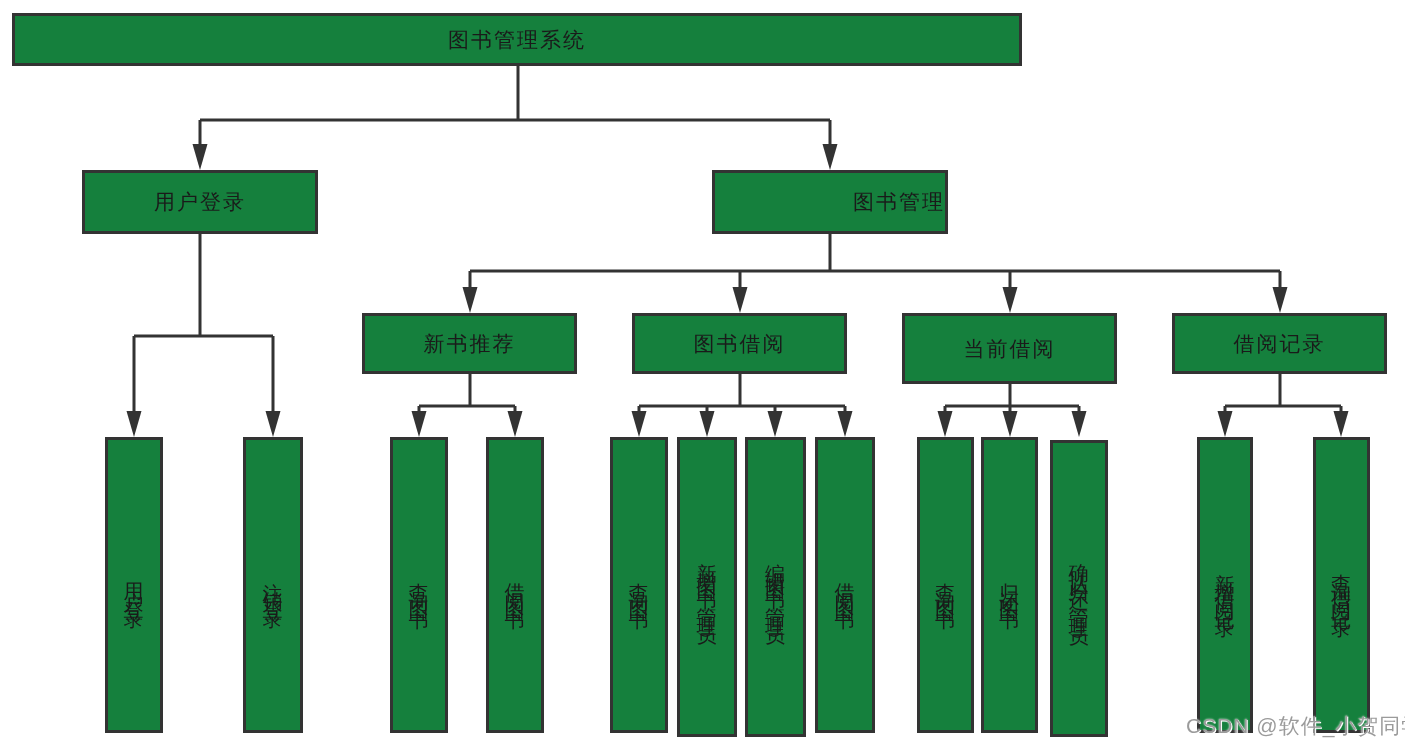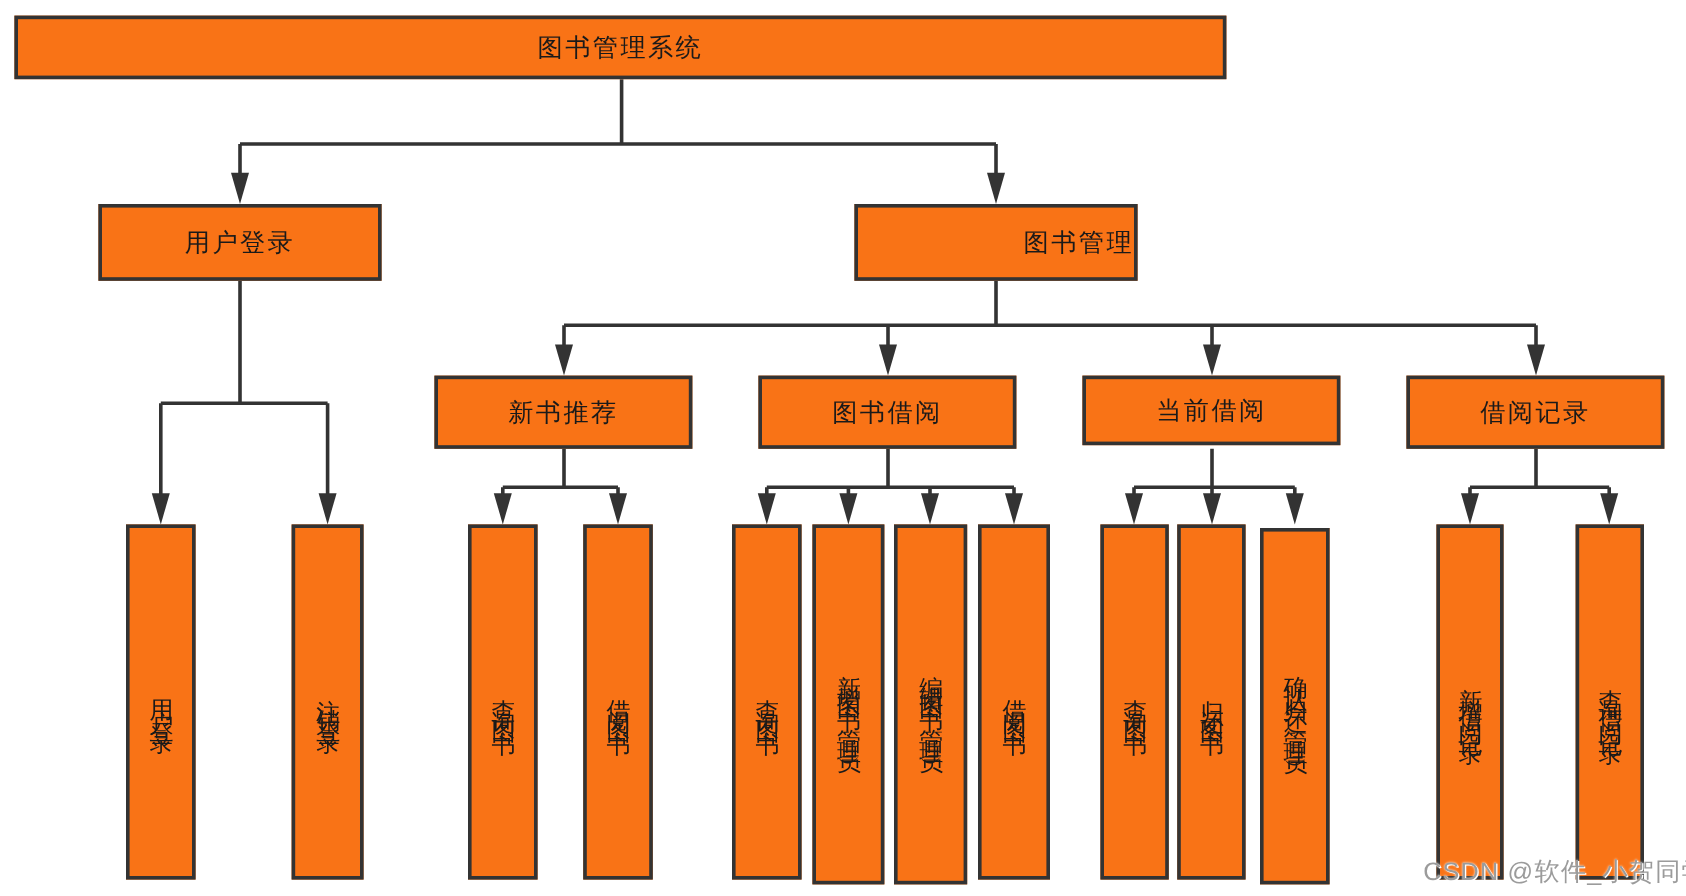--- a/index.html
+++ b/index.html
@@ -11,21 +11,21 @@
     font-family: "Liberation Sans", "DejaVu Sans", sans-serif;
     overflow: hidden;
   }
   svg.connectors {
     position: absolute;
     left: 0; top: 0;
     width: 1405px; height: 747px;
   }
   .box {
     position: absolute;
-    background: #f97316;
+    background: #15803d;
     border: 3px solid #333333;
     box-sizing: border-box;
     display: flex;
     align-items: center;
     justify-content: center;
     color: #1a1a1a;
   }
   .h-label {
     font-size: 21px;
     letter-spacing: 2px;
@@ -116,21 +116,21 @@
   <div class="box" style="left:712px; top:170px; width:236px; height:64px;justify-content:flex-end;">
     <span class="h-label">图书管理</span>
   </div>
 
   <div class="box" style="left:632px; top:313px; width:215px; height:61px;">
     <span class="h-label">图书借阅</span>
   </div>
   <div class="box" style="left:362px; top:313px; width:215px; height:61px;">
     <span class="h-label">新书推荐</span>
   </div>
-  <div class="box" style="left:902px; top:313px; width:215px; height:58px;">
+  <div class="box" style="left:902px; top:313px; width:215px; height:71px;">
     <span class="h-label">当前借阅</span>
   </div>
   <div class="box" style="left:1172px; top:313px; width:215px; height:61px;">
     <span class="h-label">借阅记录</span>
   </div>
 
   <div class="box" style="left:105px; top:437px; width:58px; height:296px;">
     <span class="v-label">用户登录</span>
   </div>
   <div class="box" style="left:243px; top:437px; width:60px; height:296px;">

